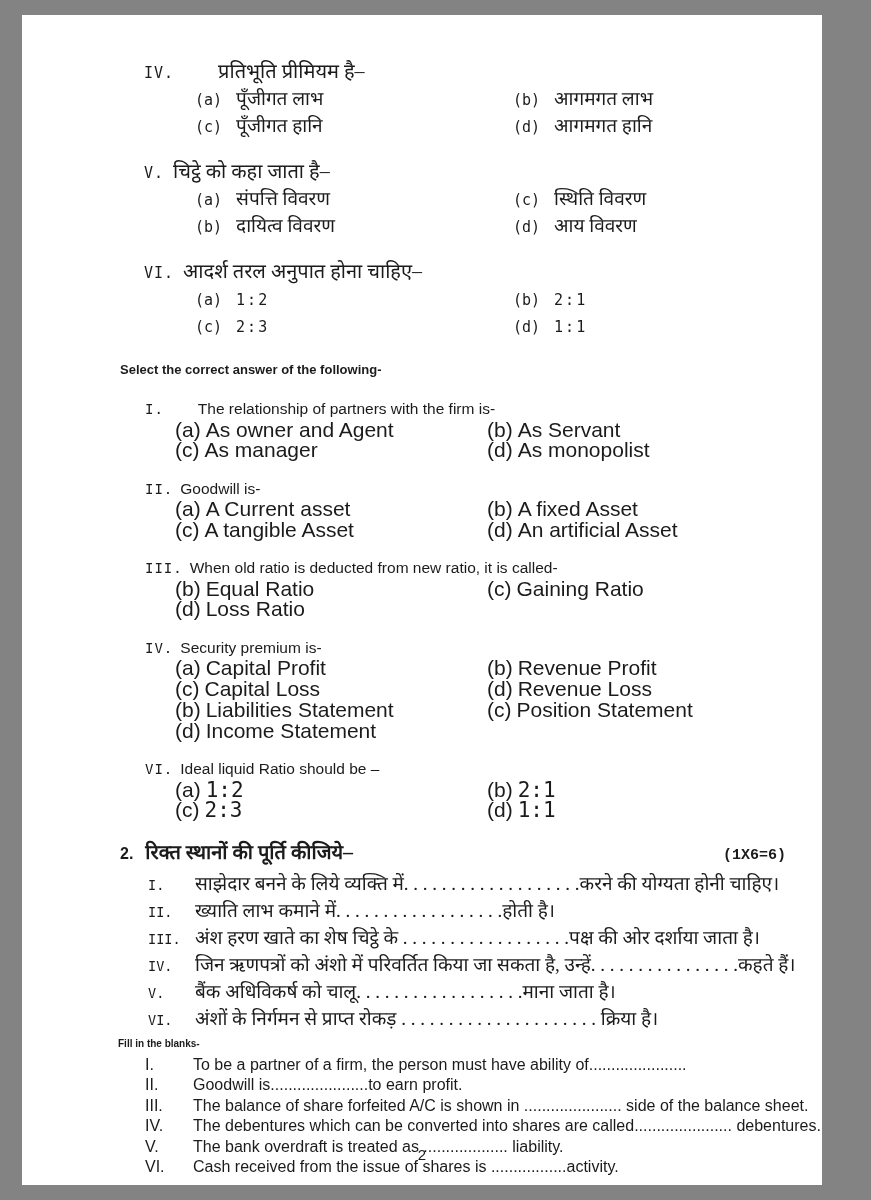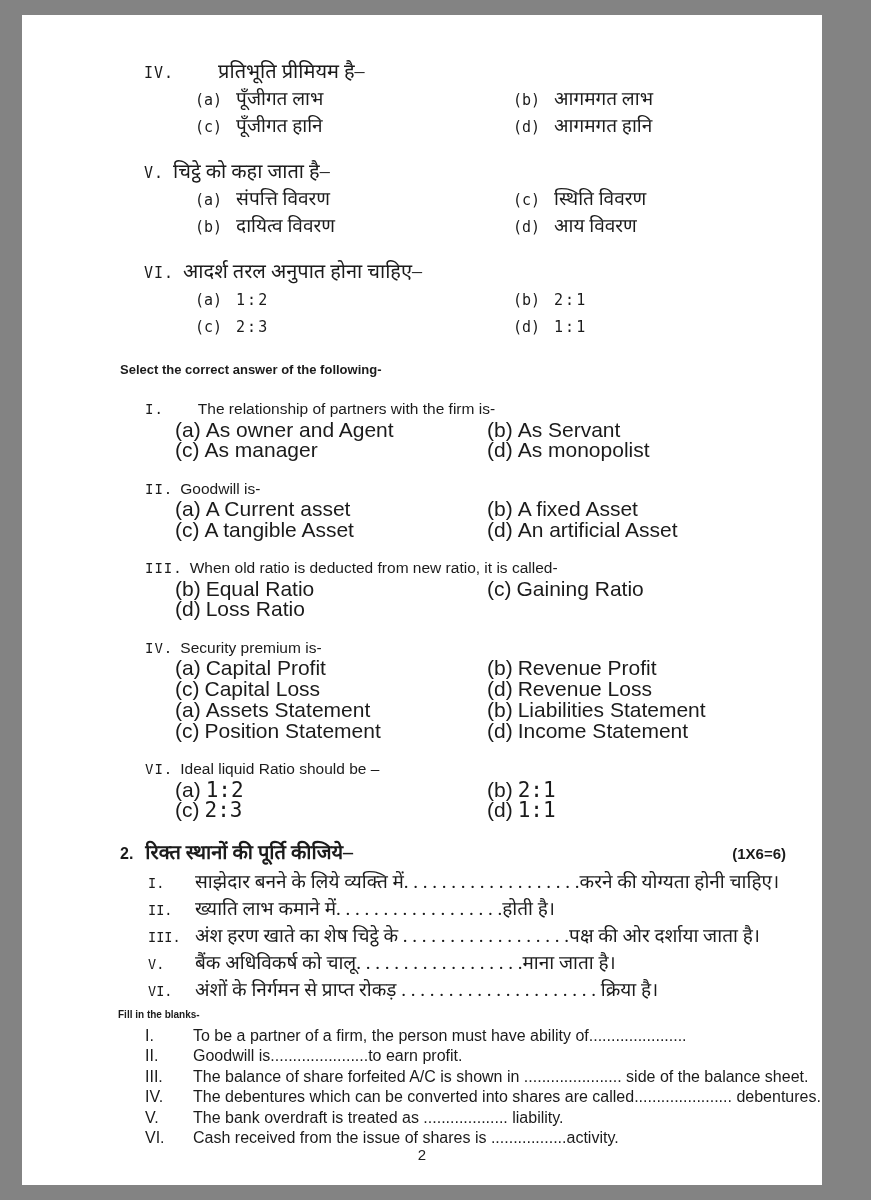--- a/index.html
+++ b/index.html
@@ -72,21 +72,21 @@
     font-family:"Liberation Serif", serif;
     font-weight:bold; font-size:20px; line-height:26px;
     margin-top:4px; margin-bottom:2px;
   }
   .fill-hi-heading .h-num {
     font-family:"Liberation Sans", sans-serif;
     font-size:16px; margin-right:12px;
   }
   .fill-hi-heading .h-marks {
     margin-left:auto;
-    font-family:Liberation Sans, sans-serif;
+    font-family:Liberation Mono, monospace;
     font-size:15px;
   }
 
   
   .blank-row { white-space:nowrap; }
   .blank-row.hi {
     font-family:"Liberation Serif", serif;
     font-size:19px; line-height:25px;
   }
   .blank-row.hi .bnum {
@@ -182,21 +182,20 @@
         <div class="q-line"><span class="qnum">IV.</span><span class="qtext">Security premium is-</span></div>
         <div class="opts">
           <div class="opt"><span class="opt-label">(a)</span><span class="opt-text">Capital Profit</span></div>
           <div class="opt"><span class="opt-label">(b)</span><span class="opt-text">Revenue Profit</span></div>
           <div class="opt"><span class="opt-label">(c)</span><span class="opt-text">Capital Loss</span></div>
           <div class="opt"><span class="opt-label">(d)</span><span class="opt-text">Revenue Loss</span></div>
         </div>
       </div>
       <div class="question">
         <div class="opts">
-          <div class="opt"><span class="opt-label">(a)</span><span class="opt-text">Assets Statement</span></div>
           <div class="opt"><span class="opt-label">(b)</span><span class="opt-text">Liabilities Statement</span></div>
           <div class="opt"><span class="opt-label">(c)</span><span class="opt-text">Position Statement</span></div>
           <div class="opt"><span class="opt-label">(d)</span><span class="opt-text">Income Statement</span></div>
         </div>
       </div>
       <div class="question">
         <div class="q-line"><span class="qnum">VI.</span><span class="qtext">Ideal liquid Ratio should be –</span></div>
         <div class="opts">
           <div class="opt"><span class="opt-label">(a)</span><span class="opt-text mono">1:2</span></div>
           <div class="opt"><span class="opt-label">(b)</span><span class="opt-text mono">2:1</span></div>
@@ -209,20 +208,21 @@
   <div class="fill-hi-heading">
     <span class="h-num">2.</span>
     <span class="h-text">रिक्त स्थानों की पूर्ति कीजिये–</span>
     <span class="h-marks">(1X6=6)</span>
   </div>
 
   <section id="fill-hindi">
       <div class="blank-row hi"><span class="bnum">I.</span><span class="btext">साझेदार बनने के लिये व्यक्ति में. . . . . . . . . . . . . . . . . . .करने की योग्यता होनी चाहिए।</span></div>
       <div class="blank-row hi"><span class="bnum">II.</span><span class="btext">ख्याति लाभ कमाने में. . . . . . . . . . . . . . . . . .होती है।</span></div>
       <div class="blank-row hi"><span class="bnum">III.</span><span class="btext">अंश हरण खाते का शेष चिट्ठे के . . . . . . . . . . . . . . . . . .पक्ष की ओर दर्शाया जाता है।</span></div>
+      <div class="blank-row hi"><span class="bnum">IV.</span><span class="btext">जिन ऋणपत्रों  को अंशो में परिवर्तित  किया जा सकता है, उन्हें. . . . . . . . . . . . . . . .कहते हैं।</span></div>
       <div class="blank-row hi"><span class="bnum">V.</span><span class="btext">बैंक अधिविकर्ष को चालू. . . . . . . . . . . . . . . . . .माना जाता है।</span></div>
       <div class="blank-row hi"><span class="bnum">VI.</span><span class="btext">अंशों के निर्गमन से प्राप्त रोकड़ . . . . . . . . . . . . . . . . . . . . .  क्रिया है।</span></div>
     </section>
 
   <div class="fill-en-heading">Fill in the blanks-</div>
 
   <section id="fill-english">
       <div class="blank-row en"><span class="bnum">I.</span><span class="btext">To be a partner of a firm, the person must have ability of......................</span></div>
       <div class="blank-row en"><span class="bnum">II.</span><span class="btext">Goodwill is......................to earn profit.</span></div>
       <div class="blank-row en"><span class="bnum">III.</span><span class="btext">The balance of share forfeited A/C is shown in ...................... side of the balance sheet.</span></div>

